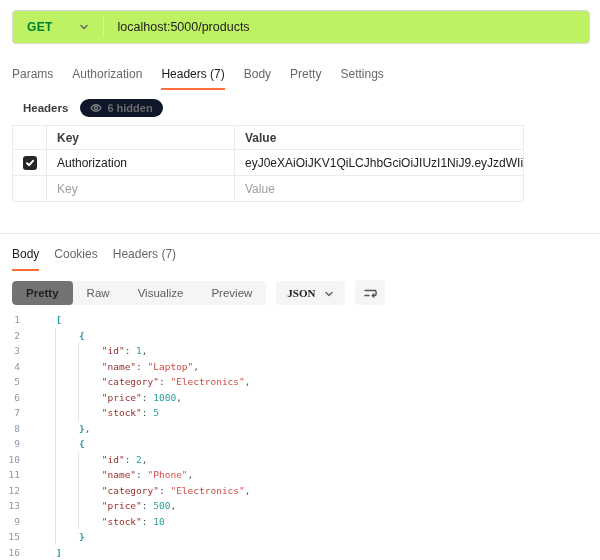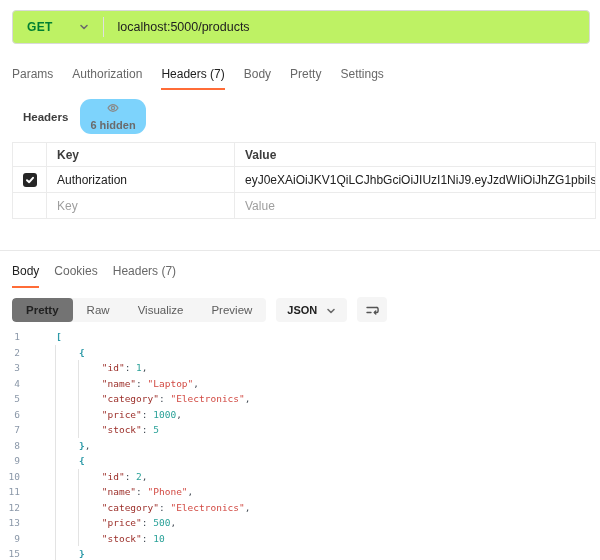--- a/index.html
+++ b/index.html
@@ -18,27 +18,27 @@
     font-family:"Liberation Sans", sans-serif; background:transparent; }
 
   
   .tabs { display:flex; gap:19px; padding:0 12px; margin-top:23px; }
   .tab { font-size:12px; color:#686868; padding-bottom:7px; border-bottom:2px solid transparent; cursor:pointer; white-space:nowrap; }
   .tab.active { color:#212121; border-bottom-color:#ff6c37; }
 
   
   .headers-row { display:flex; align-items:center; gap:12px; padding:0 23px; margin-top:9px; }
   .headers-title { font-size:11.5px; font-weight:700; color:#3d3d3d; }
-  .hidden-pill { display:flex; align-items:center; gap:5px; background:#7dd3fc;
-    border-radius:11px; padding:3px 10px; cursor:pointer;flex-direction:column; }
+  .hidden-pill { display:flex; align-items:center; gap:5px; background:#0f172a;
+    border-radius:11px; padding:3px 10px; cursor:pointer; }
   .hidden-pill span { font-size:11px; font-weight:600; color:#6b6b6b; }
   .eye { width:12px; height:12px; }
   .eye path, .eye circle { stroke:#8a8a8a; stroke-width:1.2; fill:none; }
 
-  table.kv { margin:8px 12px 0 12px; width:584px; border-collapse:collapse; table-layout:fixed; }
+  table.kv { margin:8px 12px 0 12px; width:512px; border-collapse:collapse; table-layout:fixed; }
   table.kv th, table.kv td { border:1px solid #ebebeb; font-size:12px; text-align:left;
     padding:0 10px; height:26px; overflow:hidden; white-space:nowrap; }
   table.kv th { font-weight:600; color:#3d3d3d; height:24px; }
   col.c-check { width:34px; } col.c-key { width:188px; }
   td.center { text-align:center; padding:0; }
   .checkbox { width:14px; height:14px; background:#262626; border-radius:3px;
     display:inline-flex; align-items:center; justify-content:center; cursor:pointer; vertical-align:middle; }
   .checkbox svg { width:10px; height:10px; }
   .checkbox path { stroke:#fff; stroke-width:2; fill:none; stroke-linecap:round; stroke-linejoin:round; }
   .ph { color:#9e9e9e; }
@@ -47,21 +47,21 @@
   
   .section-divider { margin-top:31px; border-top:1px solid #e8e8e8; }
   .resp-tabs { display:flex; gap:15px; padding:0 12px; margin-top:13px; }
   .resp-tabs .tab { padding-bottom:8px; }
 
   .resp-toolbar { display:flex; align-items:center; gap:10px; padding:0 12px; margin-top:9px; }
   .seg-group { display:flex; background:#f5f5f5; border-radius:4px; overflow:hidden; }
   .seg { font-size:11.5px; color:#5c5c5c; padding:6px 14px; cursor:pointer; border-radius:4px; }
   .seg.active { background:#737373; color:#212121; font-weight:600; }
   .fmt-btn { display:flex; align-items:flex-end; gap:9px; background:#f5f5f5; border-radius:4px;
-    padding:6px 11px; cursor:pointer; }
+    padding:6px 11px; cursor:pointer;font-family:Liberation Serif, serif; }
   .fmt-btn span { font-size:11px; font-weight:600; color:#212121; }
   .icon-btn { background:#f5f5f5; border-radius:4px; width:30px; height:25px;
     display:flex; align-items:center; justify-content:center; cursor:pointer; }
   .wrap-ico { width:16px; height:16px; }
   .wrap-ico path { stroke:#555; stroke-width:1.4; fill:none; stroke-linecap:round; stroke-linejoin:round; }
 
   
   .code-area { position:relative; margin-top:7px; font-family:"DejaVu Sans Mono", monospace;
     font-size:9.5px; line-height:15.5px; }
   .code-line { display:flex; height:15.5px; }

